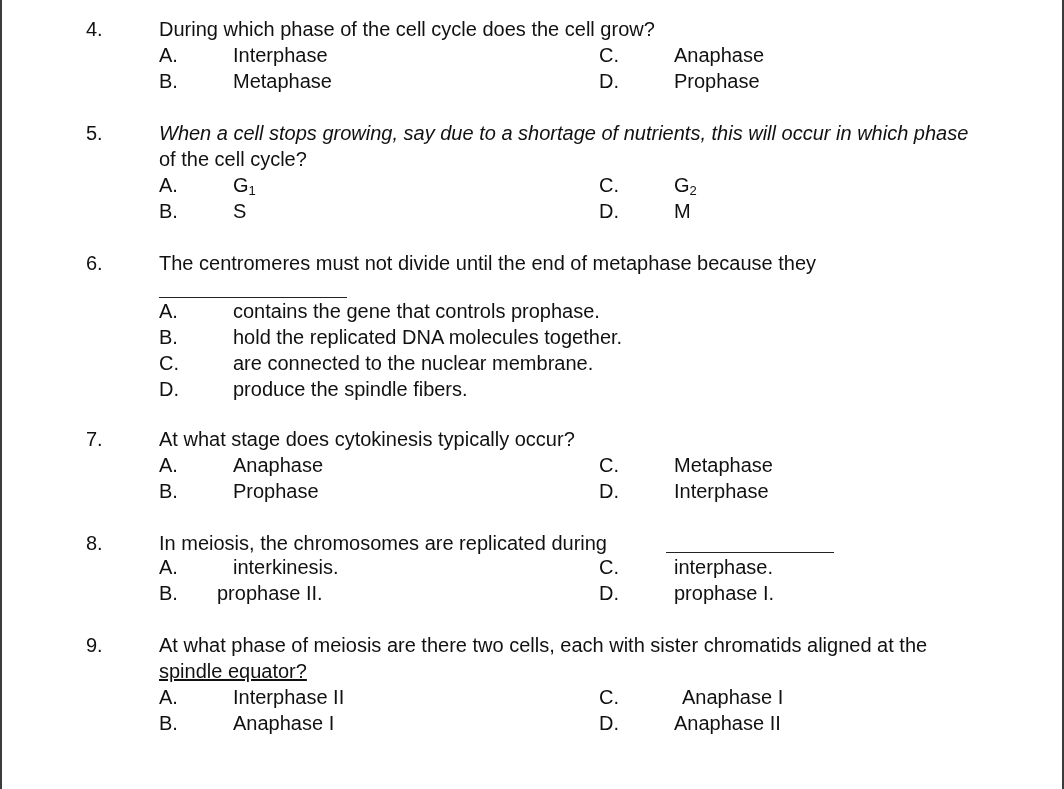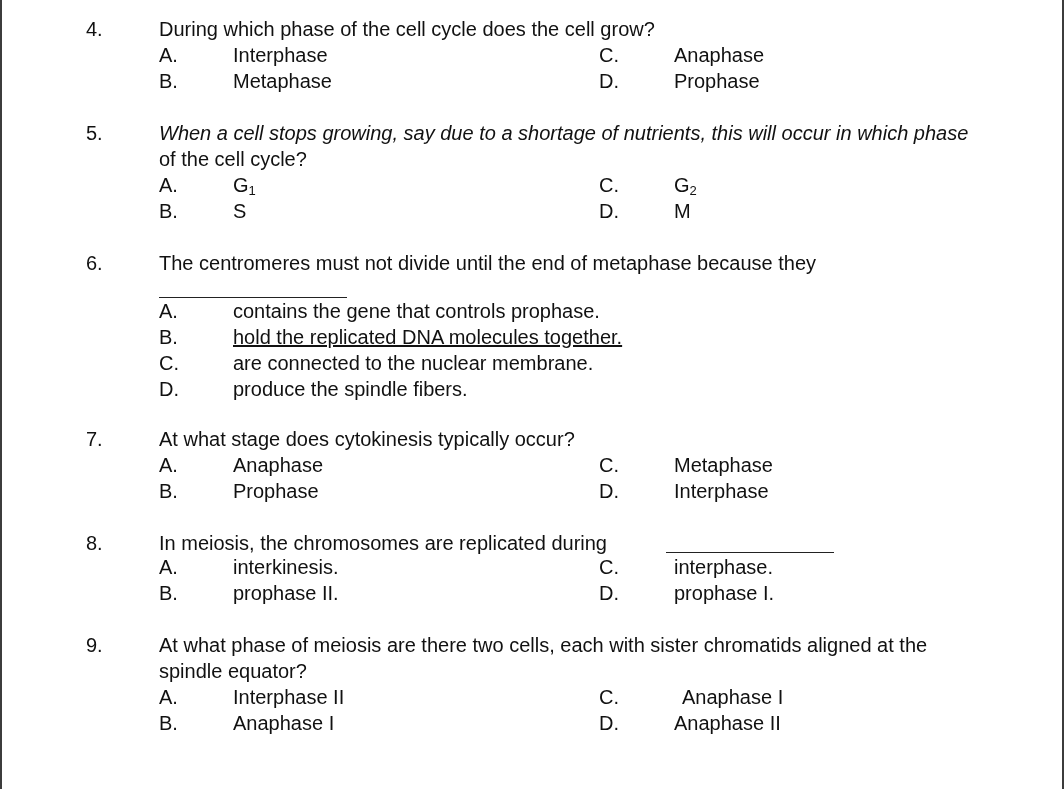--- a/index.html
+++ b/index.html
@@ -76,21 +76,21 @@
   <div class="q" style="top:250px;">
     <div class="num" style="top:0;">6.</div>
     <div class="stem" style="top:0;">The centromeres must not divide until the end of metaphase because they</div>
     <div class="blank-line" style="top:47px;left:157px;width:188px;"></div>
     <div class="opt" style="top:48px;left:157px;">
       <span class="lbl" style="left:0;">A.</span>
       <span class="txt" style="left:74px;">contains the gene that controls prophase.</span>
     </div>
     <div class="opt" style="top:74px;left:157px;">
       <span class="lbl" style="left:0;">B.</span>
-      <span class="txt" style="left:74px;text-decoration:underline;">hold the replicated DNA molecules together.</span>
+      <span class="txt" style="left:74px;">hold the replicated DNA molecules together.</span>
     </div>
     <div class="opt" style="top:100px;left:157px;">
       <span class="lbl" style="left:0;">C.</span>
       <span class="txt" style="left:74px;">are connected to the nuclear membrane.</span>
     </div>
     <div class="opt" style="top:126px;left:157px;">
       <span class="lbl" style="left:0;">D.</span>
       <span class="txt" style="left:74px;text-align:center;">produce the spindle fibers.</span>
     </div>
   </div>
@@ -119,36 +119,36 @@
   <div class="q" style="top:530px;">
     <div class="num" style="top:0;">8.</div>
     <div class="stem" style="top:0;">In meiosis, the chromosomes are replicated during</div>
     <div class="blank-line" style="top:22px;left:664px;width:168px;"></div>
     <div class="opt" style="top:24px;left:157px;">
       <span class="lbl" style="left:0;">A.</span>
       <span class="txt" style="left:74px;">interkinesis.</span>
     </div>
     <div class="opt" style="top:50px;left:157px;">
       <span class="lbl" style="left:0;">B.</span>
-      <span class="txt" style="left:74px;">prophase II.</span>
+      <span class="txt" style="left:58px;">prophase II.</span>
     </div>
     <div class="opt" style="top:24px;left:597px;">
       <span class="lbl" style="left:0;">C.</span>
       <span class="txt" style="left:75px;">interphase.</span>
     </div>
     <div class="opt" style="top:50px;left:597px;">
       <span class="lbl" style="left:0;">D.</span>
       <span class="txt" style="left:75px;">prophase I.</span>
     </div>
   </div>
 
   <div class="q" style="top:632px;">
     <div class="num" style="top:0;">9.</div>
     <div class="stem" style="top:0;">At what phase of meiosis are there two cells, each with sister chromatids aligned at the</div>
-    <div class="stem" style="top:26px;">spindle equator?</div>
+    <div class="stem" style="top:26px;text-decoration:underline;">spindle equator?</div>
     <div class="opt" style="top:52px;left:157px;">
       <span class="lbl" style="left:0;">A.</span>
       <span class="txt" style="left:74px;">Interphase II</span>
     </div>
     <div class="opt" style="top:78px;left:157px;">
       <span class="lbl" style="left:0;">B.</span>
       <span class="txt" style="left:74px;">Anaphase I</span>
     </div>
     <div class="opt" style="top:52px;left:597px;">
       <span class="lbl" style="left:0;">C.</span>

